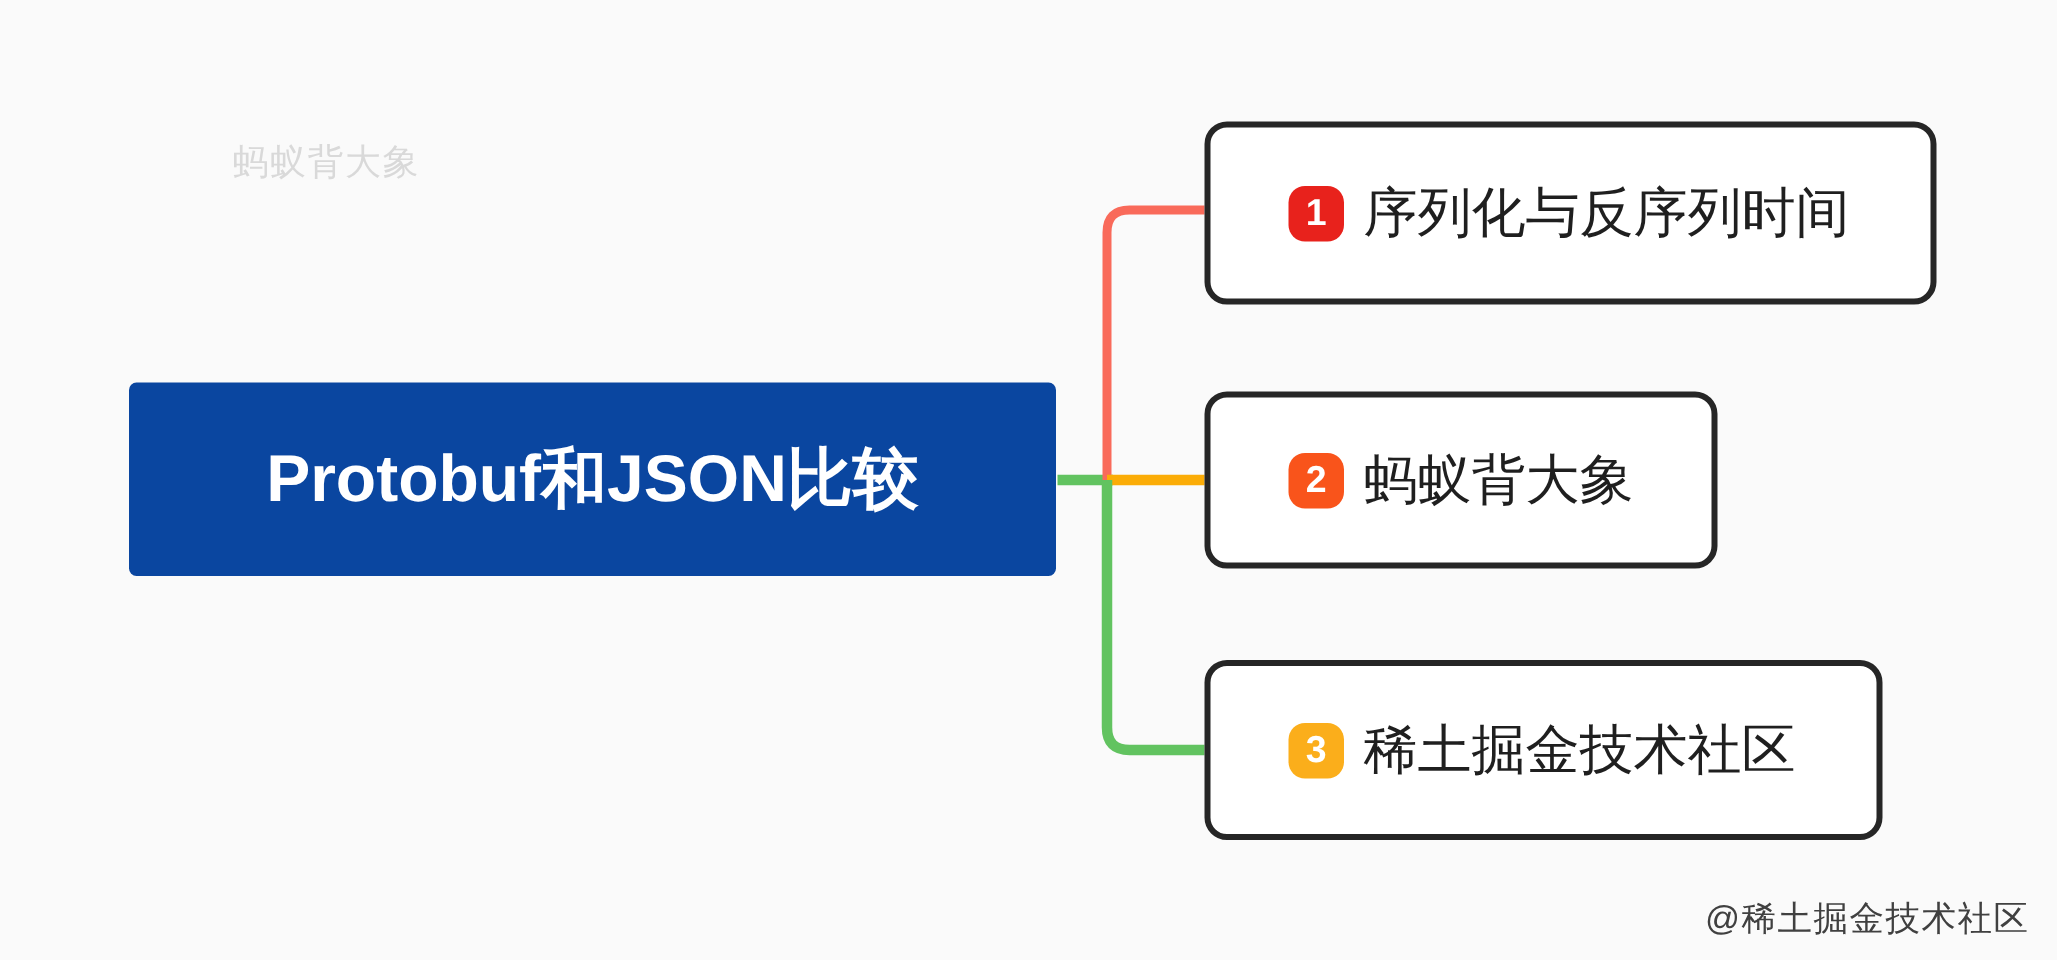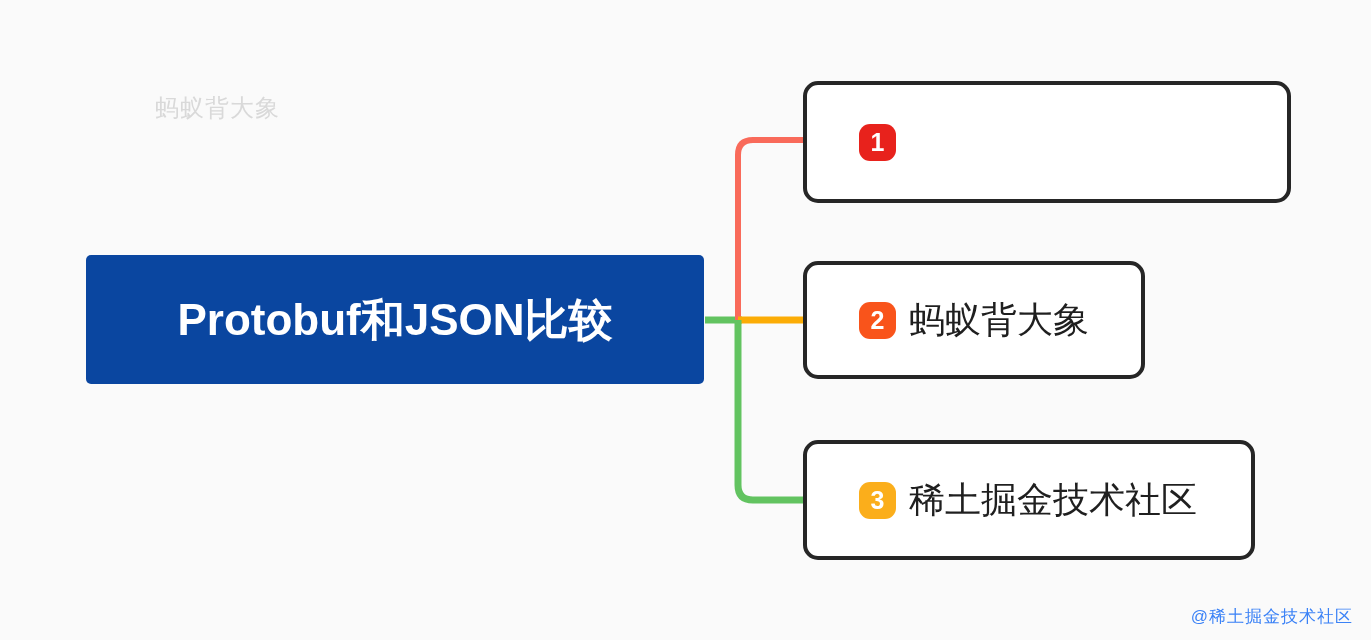--- a/index.html
+++ b/index.html
@@ -32,22 +32,22 @@
   }
   #wm-top {
     left: 155px;
     top: 92px;
     font-size: 24px;
     color: #d9d9d9;
   }
   #wm-bottom {
     right: 18px;
     bottom: 12px;
-    font-size: 17px;
-    color: #3b82f6;
+    font-size: 23px;
+    color: #404040;
   }
 
   
   #connectors {
     position: absolute;
     left: 0;
     top: 0;
     width: 1371px;
     height: 640px;
   }
@@ -133,20 +133,21 @@
     <path id="conn-2" d="M 738 320 L 738 485 Q 738 500 753 500 L 803 500" fill="none" stroke="#62c360" stroke-width="7" stroke-linecap="butt"></path>
   </svg>
 
   <div id="root-node" style="background: rgb(10, 70, 160);">
     <span class="root-label" style="color: rgb(255, 255, 255);">Protobuf和JSON比较</span>
   </div>
 
   <div class="branch-node" id="branch-0" style="border-color: rgb(38, 38, 38);">
     <div class="branch-inner">
       <span class="badge" id="badge-0" style="background: rgb(232, 34, 28);">1</span>
+      <span class="branch-label">序列化与反序列时间</span>
     </div>
   </div>
 
   <div class="branch-node" id="branch-1" style="border-color: rgb(38, 38, 38);">
     <div class="branch-inner">
       <span class="badge" id="badge-1" style="background: rgb(249, 84, 27);">2</span>
       <span class="branch-label">蚂蚁背大象</span>
     </div>
   </div>
 

